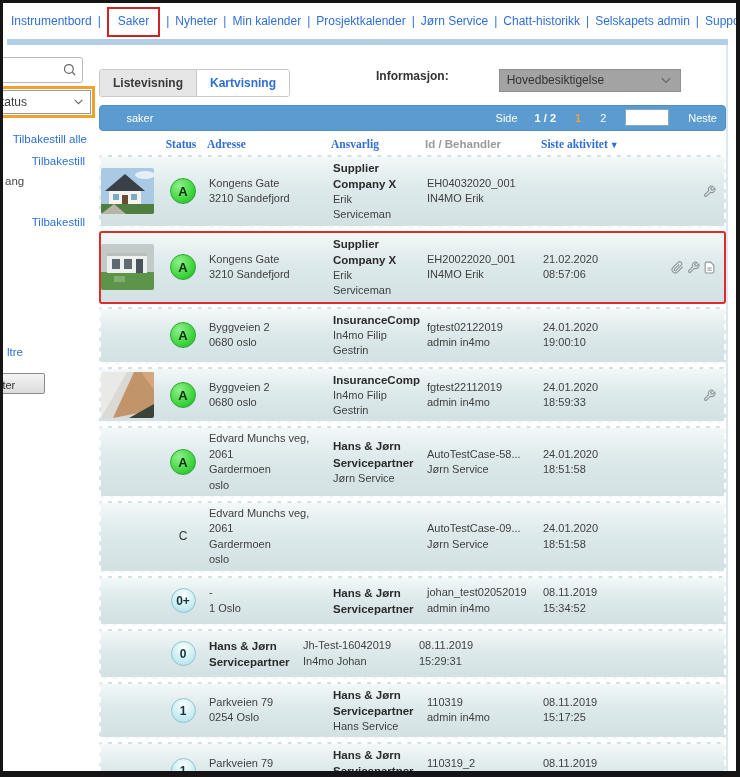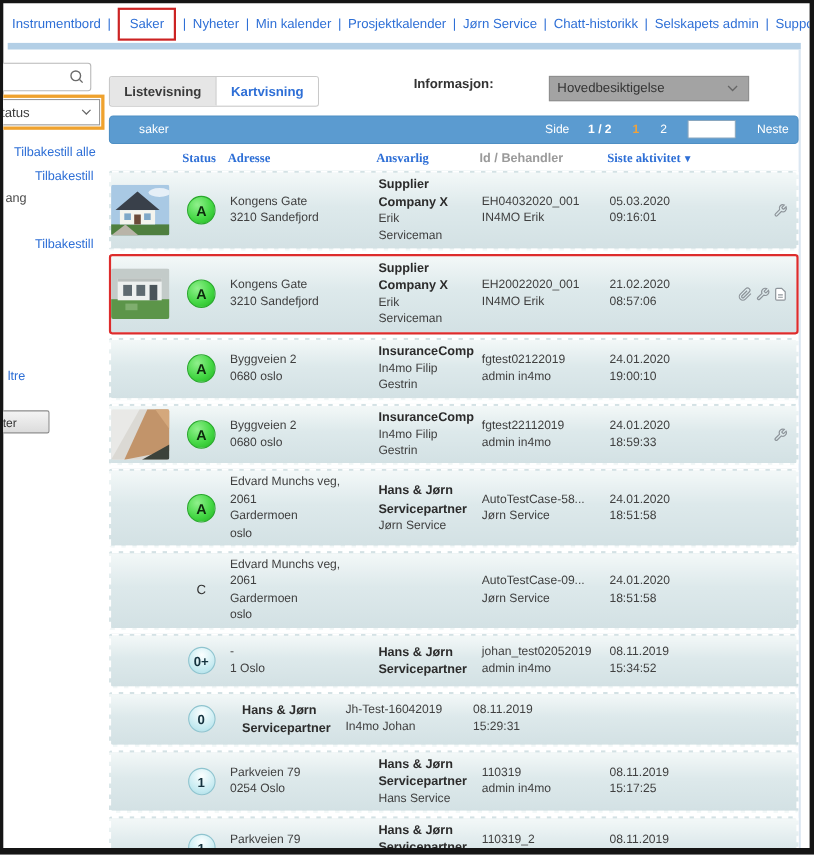--- a/index.html
+++ b/index.html
@@ -57,21 +57,21 @@
   .export-link svg{width:12px;height:12px;}
   
   .thead{display:flex;margin-top:5px;height:17px;font-size:11.5px;font-weight:bold;align-items:center;}
   .thead .col{cursor:pointer;}
   .col-blue{color:#2e6fd6;font-family:Liberation Serif, serif;}
   .col-gray{color:#9a9a9a;cursor:default;}
   .sort-arrow{color:#2e6fd6;font-size:9px;margin-left:2px;}
   .c-thumb{width:56px;flex-shrink:0;}
   .c-status{width:52px;flex-shrink:0;text-align:center;}
   .c-addr{width:124px;flex-shrink:0;padding-right:6px;}
-  .c-resp{width:94px;flex-shrink:0;padding-right:24px;margin-left:11px;}
+  .c-resp{width:94px;flex-shrink:0;padding-right:24px;}
   .c-id{width:116px;flex-shrink:0;padding-right:6px;}
   .c-date{width:88px;flex-shrink:0;}
   .c-icons{flex:1;display:flex;align-items:center;justify-content:flex-end;gap:3px;padding-right:8px;}
   .rows{margin-top:2px;}
   .case-row{
     display:flex;align-items:center;min-height:50px;padding:3px 0;margin-bottom:3px;
     background:linear-gradient(180deg,#f3f8f8 0%,#dde9eb 45%,#d3e1e4 100%);
     border:2px dashed #ffffff;border-radius:3px;font-size:11px;line-height:1.4;cursor:pointer;
   }
   .case-row.highlighted{border:2px solid #dd2c2c;}
@@ -107,21 +107,21 @@
           <span>tatus</span>
           <svg viewBox="0 0 24 24" fill="none" stroke="#666" stroke-width="2">
               <polyline points="5 9 12 16 19 9"></polyline>
             </svg>
         </div>
       </div>
       <span class="sb-link" style="top:88px;right:12px;">Tilbakestill alle</span>
       <span class="sb-link" style="top:110px;right:14px;">Tilbakestill</span>
       <span class="sb-frag" style="top:130px;left:-2px;">ang</span>
       <span class="sb-link" style="top:171px;right:14px;">Tilbakestill</span>
-      <span class="sb-link" style="top:291px;left:0;">ltre</span>
+      <span class="sb-link" style="top:301px;left:0;">ltre</span>
       <button class="sb-btn">lter</button>
     </div>
 
     <div class="main">
 
       <div class="toolbar">
         <div class="tabs">
           <div class="tab active">Listevisning</div>
           <div class="tab inactive">Kartvisning</div>
         </div>
@@ -177,24 +177,20 @@
               <div>Kongens Gate</div>
               <div>3210 Sandefjord</div>
             </div>
             <div class="c-resp">
               <div class="bold">Supplier Company X</div>
               <div>Erik Serviceman</div>
             </div>
             <div class="c-id">
               <div>EH04032020_001</div>
               <div>IN4MO Erik</div>
-            </div>
-            <div class="c-date">
-              <div>05.03.2020</div>
-              <div>09:16:01</div>
             </div>
             <div class="c-icons">
               <span class="row-icon">
                 <svg viewBox="0 0 24 24" fill="none" stroke="#8d949a" stroke-width="2">
                   <path d="M14.7 6.3a1 1 0 0 0 0 1.4l1.6 1.6a1 1 0 0 0 1.4 0l3.77-3.77a6 6 0 0 1-7.94 7.94l-6.91 6.91a2.12 2.12 0 0 1-3-3l6.91-6.91a6 6 0 0 1 7.94-7.94l-3.76 3.76z"></path>
                 </svg>
               </span>
             </div>
           </div>
           <div class="case-row highlighted">

